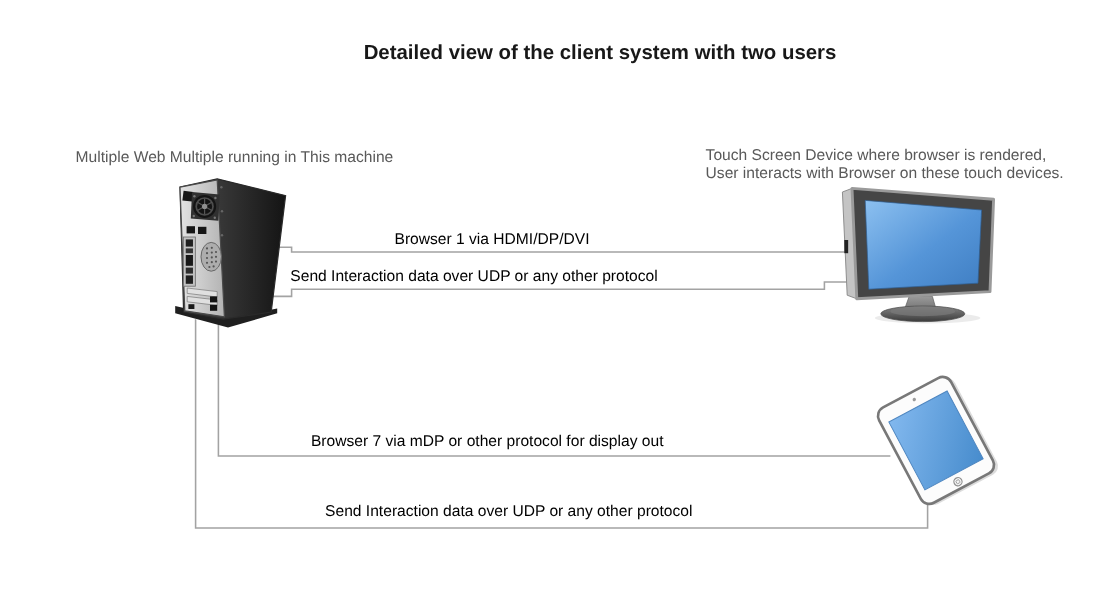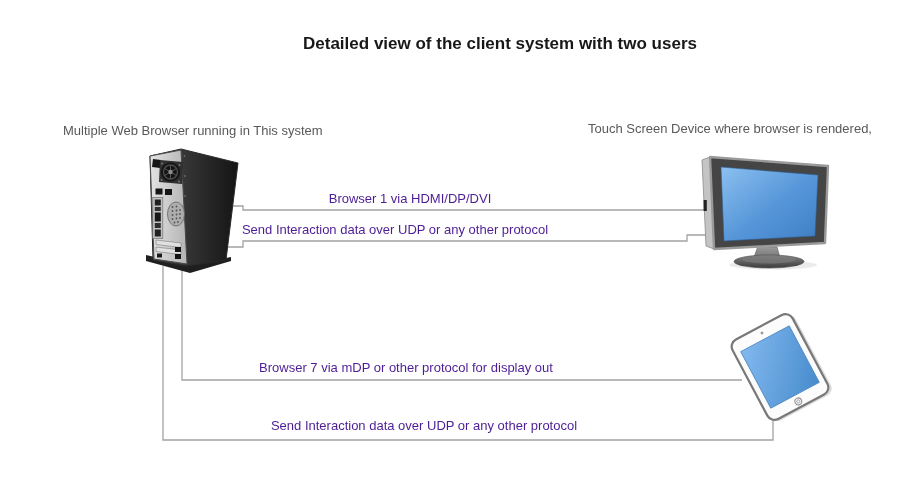--- a/index.html
+++ b/index.html
@@ -8,36 +8,37 @@
     font-family:"Liberation Sans","DejaVu Sans",sans-serif;
   }
   .title{
     position:absolute;left:500px;top:34px;transform:translateX(-50%);
     font-size:17px;font-weight:700;color:#181818;white-space:nowrap;
   }
   .lbl{
     position:absolute;font-size:13px;color:#595959;white-space:nowrap;line-height:15px;
   }
   .conn-lbl{
-    position:absolute;font-size:13px;color:#4c1d95;white-space:nowrap;
+    position:absolute;font-size:13px;color:#000000;white-space:nowrap;
     transform:translateX(-50%);
   }
   svg{position:absolute;left:0;top:0;}
 </style>
 </head>
 <body>
 
 <div class="canvas">
 
   <div class="title">Detailed view of the client system with two users</div>
 
-  <div class="lbl" style="left:63px;top:123px">Multiple Web Browser running in This system</div>
+  <div class="lbl" style="left:63px;top:123px">Multiple Web Multiple running in This machine</div>
 
   <div class="lbl" style="left:588px;top:121px">
     <div>Touch Screen Device where browser is rendered,</div>
+    <div>User interacts with Browser on these touch devices.</div>
   </div>
 
   <div class="conn-lbl" style="left:410px;top:191px">Browser 1 via HDMI/DP/DVI</div>
   <div class="conn-lbl" style="left:395px;top:222px">Send Interaction data over UDP or any other protocol</div>
   <div class="conn-lbl" style="left:406px;top:360px">Browser 7 via mDP or other protocol for display out</div>
   <div class="conn-lbl" style="left:424px;top:418px">Send Interaction data over UDP or any other protocol</div>
 
   <svg width="920" height="500" viewBox="0 0 920 500">
     <defs>
       <linearGradient id="gScreen" x1="0" y1="0" x2="1" y2="1">

